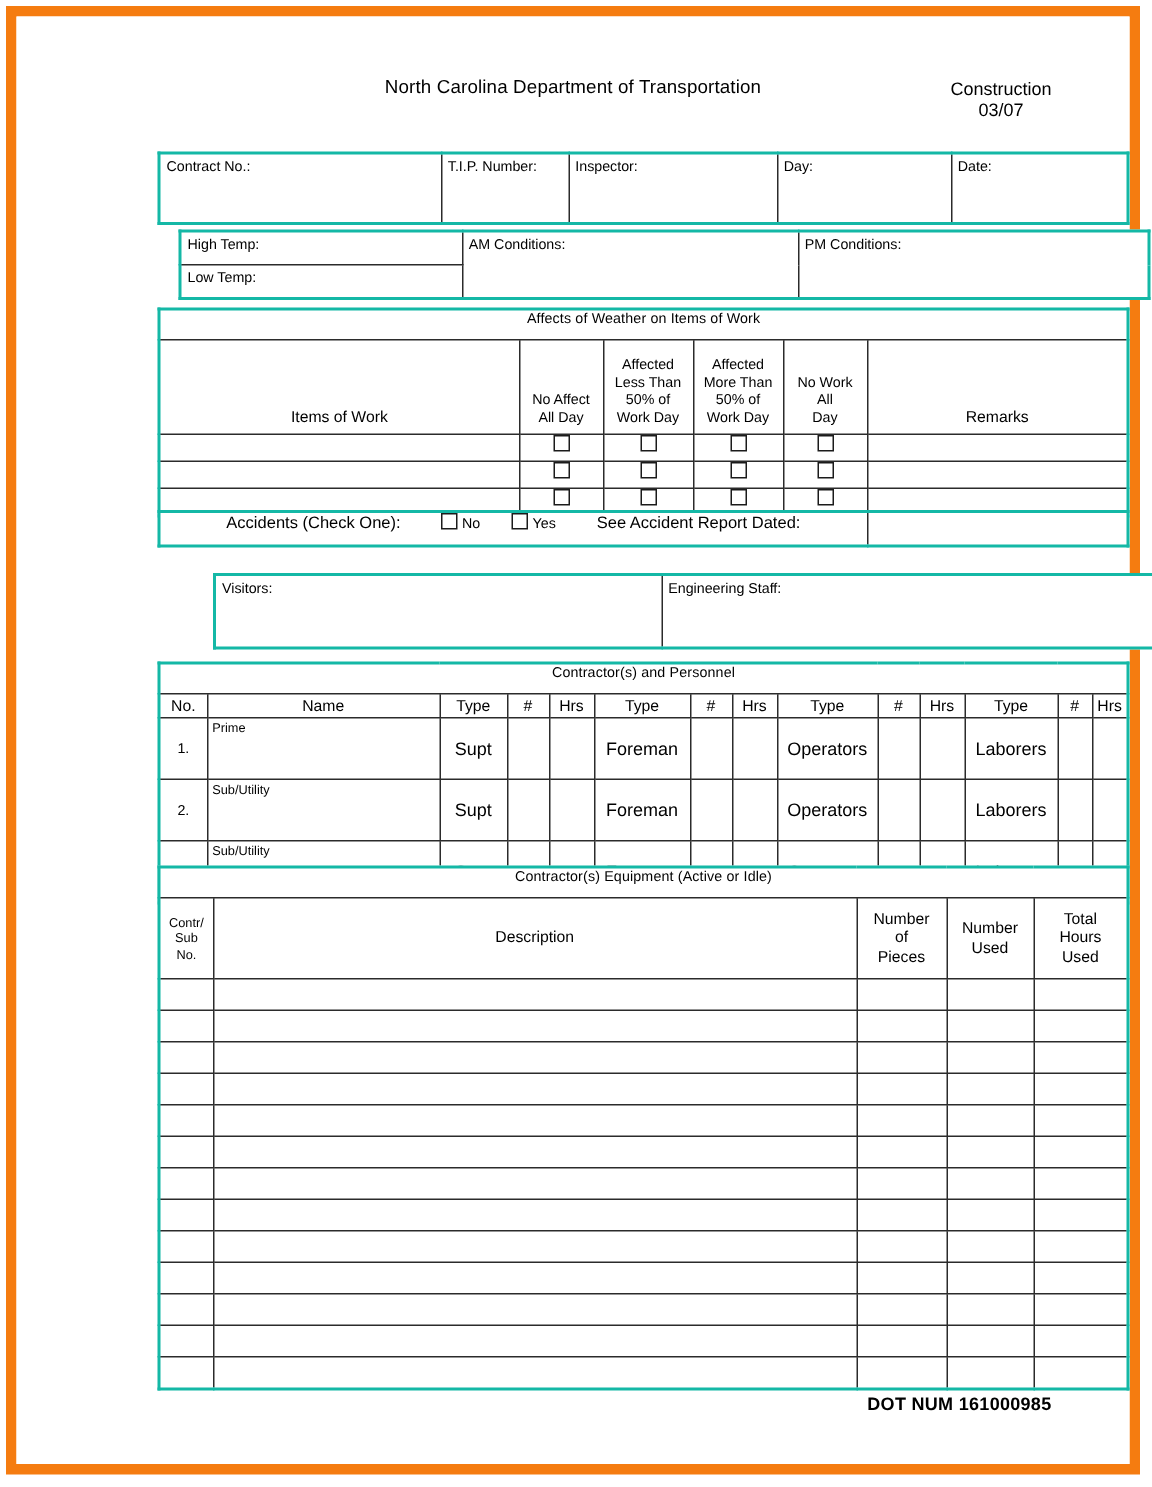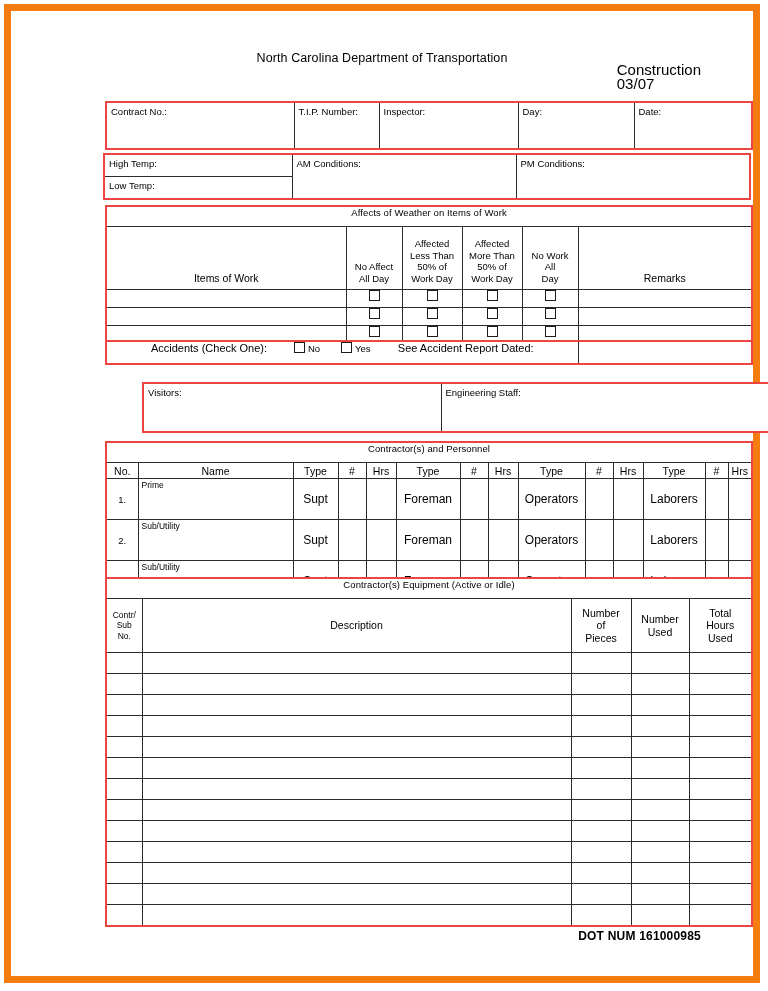--- a/index.html
+++ b/index.html
@@ -53,44 +53,44 @@
     line-height: 19px;
     letter-spacing: .1px;
   }
   .hdr-title .l2 {
     font-weight: bold;
     font-size: 12.5px;
   }
   .hdr-right {
     position: absolute;
     right: 52px;
-    top: 14px;
-    text-align: left;
-    font-size: 15px;
+    top: 3px;
+    text-align: center;
+    font-size: 12px;
     line-height: 14px;
   }
 
   
   .tbl {
     position: absolute;
     border-collapse: collapse;
     table-layout: fixed;
     font-size: 9.5px;
     background: #fff;
   }
   .tbl td, .tbl th {
     border: 1.1px solid #2b2b2b;
     padding: 0;
     vertical-align: top;
     font-weight: normal;
     font-size: 9.5px;
     overflow: hidden;
   }
   .outer {
-    border: 2px solid #ef4444;
+    border: 2px solid #14b8a6;
   }
   .lbl {
     padding: 3px 0 0 4px;
     font-size: 9.5px;
     line-height: 12px;
     white-space: nowrap;
   }
   .ctr {
     text-align: center;
     vertical-align: middle;
@@ -114,21 +114,21 @@
     border: 1.6px solid #1b1b1b;
     background: #fff;
     box-sizing: border-box;
     vertical-align: -1px;
   }
 
   
   #t-contract { left: 94px; top: 90px; width: 646px; }
   #t-contract td { height: 45px; }
 
-  #t-temp { left: 92px; top: 142px; width: 646px; }
+  #t-temp { left: 108px; top: 142px; width: 646px; }
   #t-temp td { }
 
   #t-weather { left: 94px; top: 194px; width: 646px; }
   #t-weather .band-cell { height: 19px; }
   #t-weather .hdrrow td { height: 57px; font-size: 9.5px; line-height: 11.5px; }
   #t-weather .chkrow td { height: 17px; }
 
   #t-accidents { left: 94px; top: 329px; width: 646px; }
   #t-accidents td { height: 21px; }
 

